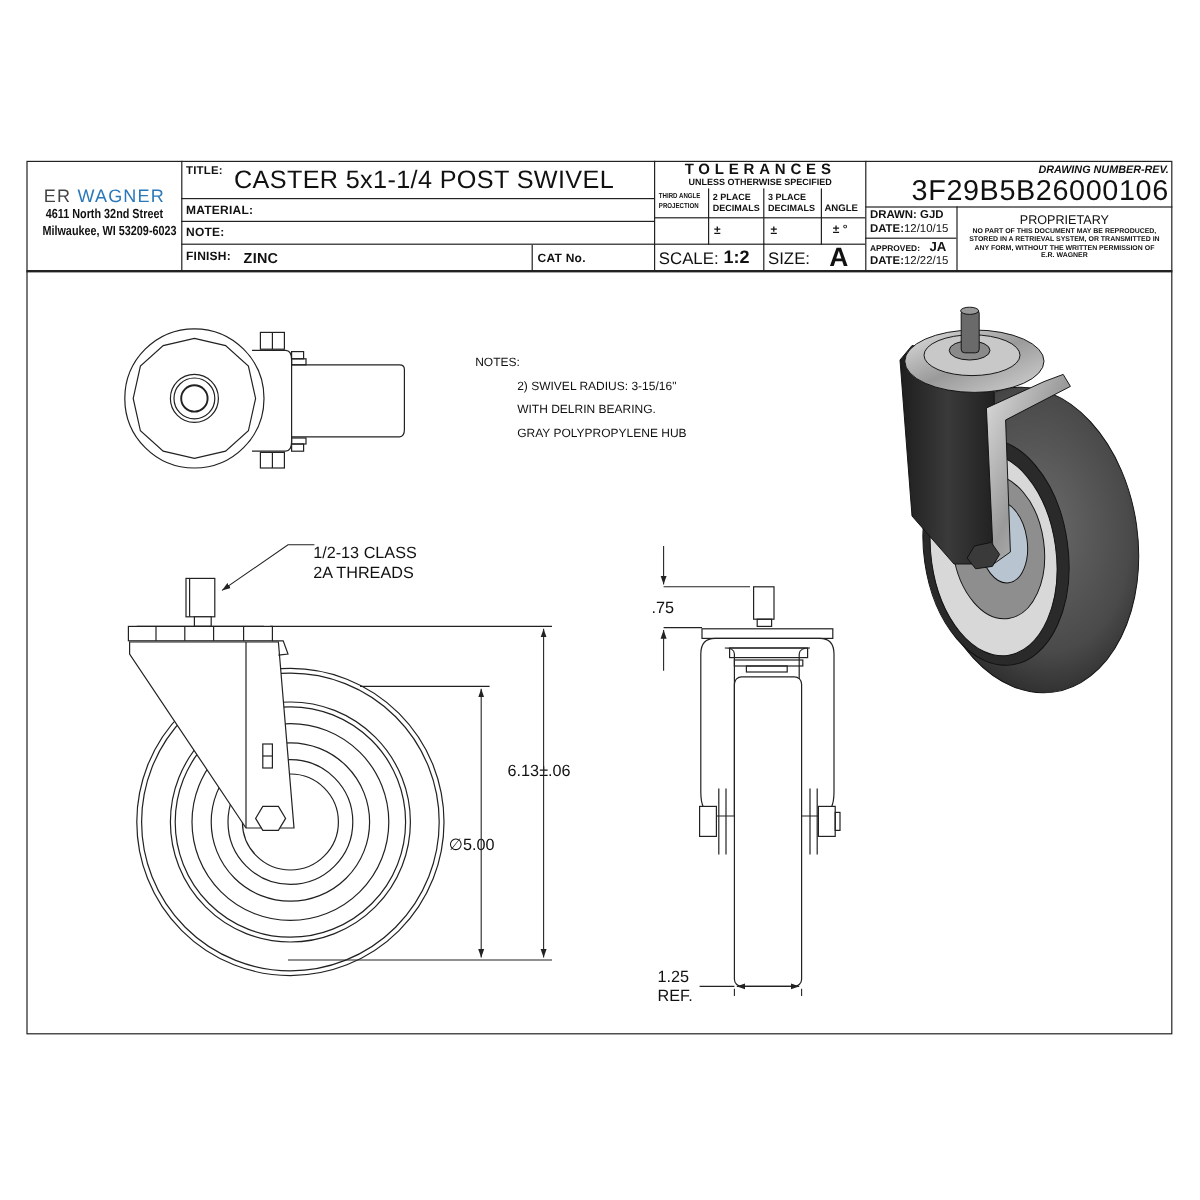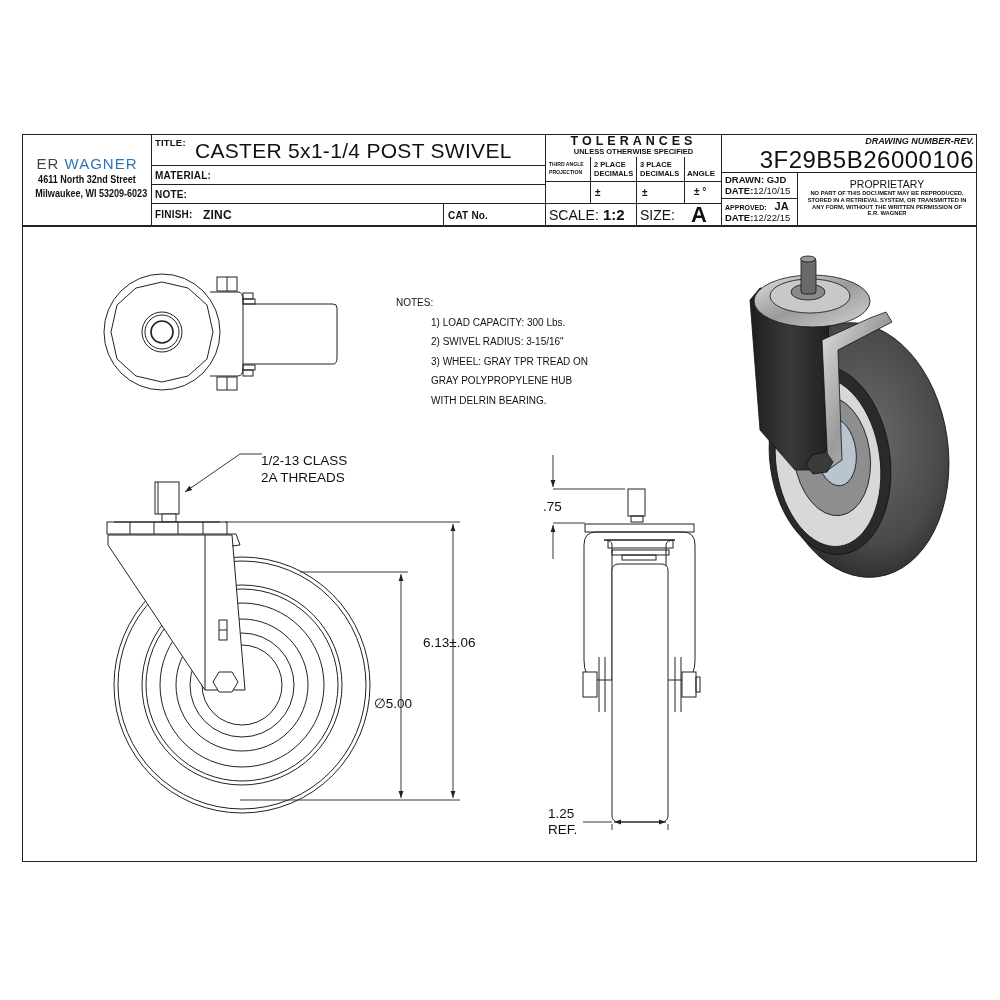--- a/index.html
+++ b/index.html
@@ -104,25 +104,23 @@
 <div class="prop">
   <div class="h">PROPRIETARY</div>
   <div class="t">NO PART OF THIS DOCUMENT MAY BE REPRODUCED,</div>
   <div class="t">STORED IN A RETRIEVAL SYSTEM, OR TRANSMITTED IN</div>
   <div class="t">ANY FORM, WITHOUT THE WRITTEN PERMISSION OF</div>
   <div class="t">E.R. WAGNER</div>
 </div>
 
 <div class="notes">
   <div>NOTES:</div>
-  <div class="ind">1) LOAD CAPACITY: 300 Lbs.</div>
   <div class="ind">2) SWIVEL RADIUS: 3-15/16"</div>
-  <div class="ind">3) WHEEL: GRAY TPR TREAD ON</div>
+  <div class="ind2">WITH DELRIN BEARING.</div>
   <div class="ind2">GRAY POLYPROPYLENE HUB</div>
-  <div class="ind2">WITH DELRIN BEARING.</div>
 </div>
 
 <div class="dim" style="left:261px;top:452px;line-height:17px;">
   <div>1/2-13 CLASS</div>
   <div>2A THREADS</div>
 </div>
 <div class="dim" style="left:423px;top:635px;">6.13±.06</div>
 <div class="dim" style="left:374px;top:695px;">∅5.00</div>
 <div class="dim" style="left:543px;top:499px;">.75</div>
 <div class="dim" style="left:548px;top:806px;line-height:16px;">

